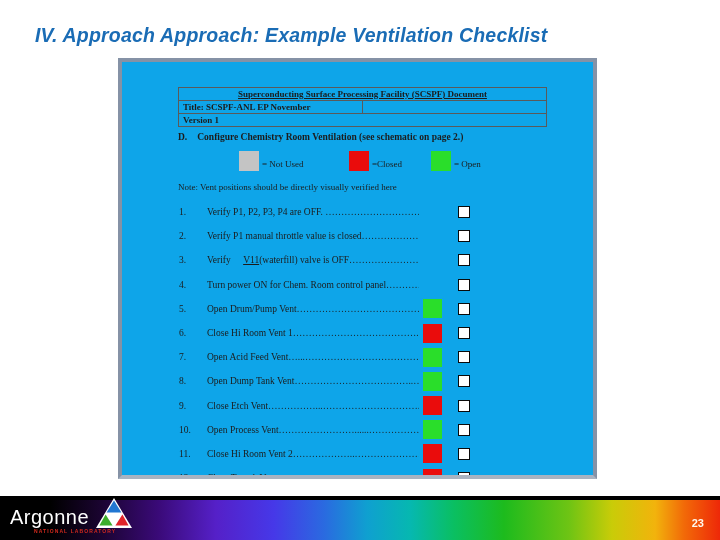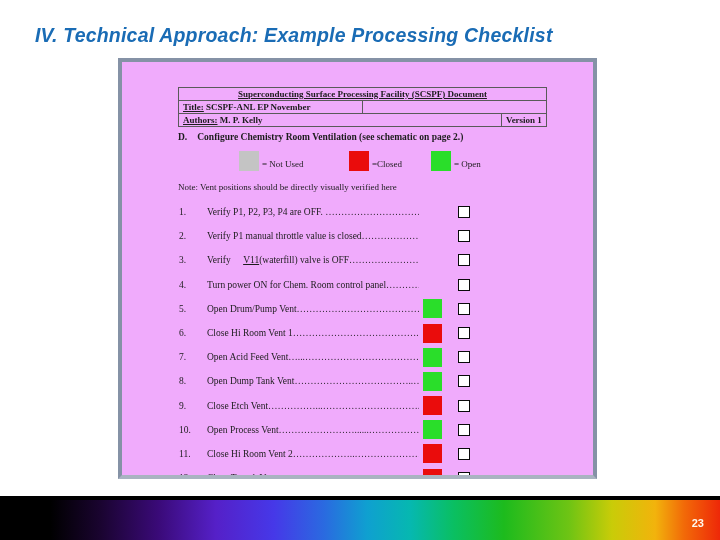--- a/index.html
+++ b/index.html
@@ -11,38 +11,38 @@
   .slide-title {
     position:absolute; left:35px; top:24px;
     font-family:"Liberation Sans", sans-serif;
     font-style:italic; font-weight:bold; font-size:19.5px;
     color:#1a6cb5; letter-spacing:0.2px; white-space:nowrap;
   }
   
   .doc-frame {
     position:absolute; left:118px; top:58px; width:479px; height:421px;
     border:4px solid #8592a6; border-bottom-color:#a9b3c1;
-    background:#f0abfc; overflow:hidden;
+    background:#0ea5e9; overflow:hidden;
   }
   .doc-page { position:relative; width:100%; height:100%; color:#1c1c1c; }
 
   .hdr-table {
     position:absolute; left:56px; top:25px; width:369px;
     border:1px solid #5a5a5a; font-size:9px; font-weight:bold; line-height:10px;
   }
   .hdr-row { display:flex; }
   .hdr-row + .hdr-row { border-top:1px solid #5a5a5a; }
   .hdr-title-row { justify-content:center; padding:1px 2px; }
   .hdr-title-row span { text-decoration:underline; }
   .hdr-cell { padding:1px 4px; white-space:nowrap; overflow:hidden; }
   .hdr-cell-l2 { width:50%; border-right:1px solid #5a5a5a; }
   .hdr-cell-r2 { flex:1; padding-left:14px; }
   .hdr-cell-l3 { width:88%; border-right:1px solid #5a5a5a; }
   .hdr-cell-r3 { flex:1; }
-  .ulabel { text-decoration:underline; }
+  .ulabel { }
 
   .section-heading {
     position:absolute; left:56px; top:70px; font-size:9.5px; font-weight:bold;
     display:flex; gap:10px; white-space:nowrap;
   }
   .legend { position:absolute; left:0; top:89px; width:100%; height:21px; }
   .legend-group { position:absolute; display:flex; align-items:center; }
   .legend-swatch { width:20px; height:20px; display:inline-block; }
   .legend-label { font-size:9px; margin-left:3px; padding-top:6px; white-space:nowrap; }
   .lg-0 { left:117px; } .lg-1 { left:227px; } .lg-2 { left:309px; }
@@ -85,34 +85,33 @@
   .page-number {
     position:absolute; right:16px; top:13px; color:#fff8ee;
     font-family:"Liberation Sans", sans-serif; font-weight:bold; font-size:11px;margin-top:8px;
   }
 </style>
 </head>
 <body>
 
 <div class="slide">
 
-  <div class="slide-title">IV. Technical Approach: Example Processing Checklist</div>
+  <div class="slide-title">IV. Approach Approach: Example Ventilation Checklist</div>
 
   <div class="doc-frame">
     <div class="doc-page">
 
       <div class="hdr-table">
         <div class="hdr-row hdr-title-row">
           <span>Superconducting Surface Processing Facility (SCSPF) Document</span>
         </div>
         <div class="hdr-row">
           <div class="hdr-cell hdr-cell-l2"><span class="ulabel">Title:</span><span> SCSPF-ANL EP November</span></div>
         </div>
         <div class="hdr-row">
-          <div class="hdr-cell hdr-cell-l3"><span class="ulabel">Authors:</span><span> M. P. Kelly</span></div>
           <div class="hdr-cell hdr-cell-r3">Version 1</div>
         </div>
       </div>
 
       <div class="section-heading">
         <span>D.</span>
         <span>Configure Chemistry Room Ventilation (see schematic on page 2.)</span>
       </div>
 
       <div class="legend">
@@ -218,16 +217,26 @@
           <span class="item-checkbox"></span>
         </div>
 
       </div>
     </div>
   </div>
 
   <div class="footer">
     <div class="footer-strip"></div>
     <div class="footer-gradient"></div>
+    <div class="brand">
+      <span class="brand-name">Argonne</span>
+      <span class="brand-sub">NATIONAL LABORATORY</span>
+      <svg class="brand-logo" width="36" height="30" viewBox="0 0 36 30">
+        <polygon points="18,0 0,30 36,30" fill="#ffffff"></polygon>
+        <polygon points="18,2.5 10.6,14.5 25.4,14.5" fill="#2176d2"></polygon>
+        <polygon points="9.6,16.5 3.4,27.5 16.6,27.5" fill="#3dae2b"></polygon>
+        <polygon points="26.4,16.5 19.4,27.5 32.6,27.5" fill="#e1252b"></polygon>
+      </svg>
+    </div>
     <span class="page-number">23</span>
   </div>
 
 </div>
 
 </body></html>

